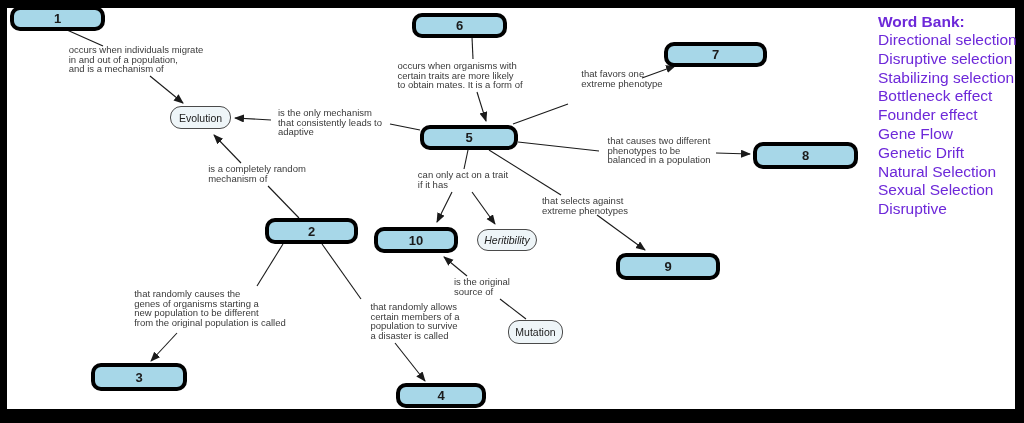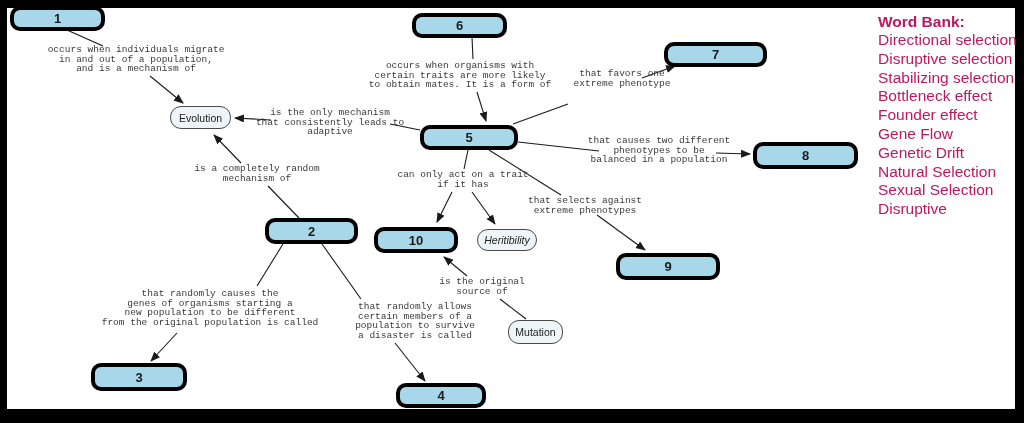--- a/index.html
+++ b/index.html
@@ -21,23 +21,23 @@
   }
   .term{
     position:absolute;z-index:3;
     background:#eef5f8;border:1.5px solid #4a4a4a;border-radius:11px;
     display:flex;align-items:center;justify-content:center;
     font-size:10.5px;color:#222;box-sizing:border-box;
   }
   .lbl{
     position:absolute;z-index:4;transform:translateX(-50%);
     font-size:9.5px;line-height:9.6px;color:#3a3a3a;
-    text-align:center;white-space:pre-line;width:max-content;font-family:Liberation Mono, monospace;
+    white-space:pre-line;width:max-content;
   }
-  .wordbank{position:absolute;left:878px;top:12px;z-index:3;color:#be185d;}
+  .wordbank{position:absolute;left:878px;top:12px;z-index:3;color:#6d28d9;}
   .wordbank .wb-title{font-size:15.5px;font-weight:bold;line-height:19px;}
   .wordbank .wb-item{font-size:15.5px;line-height:18.8px;}
 </style>
 </head>
 <body>
 
 <div class="stage">
 
   <div class="frame-bar frame-top"></div>
   <div class="frame-bar frame-left"></div>

